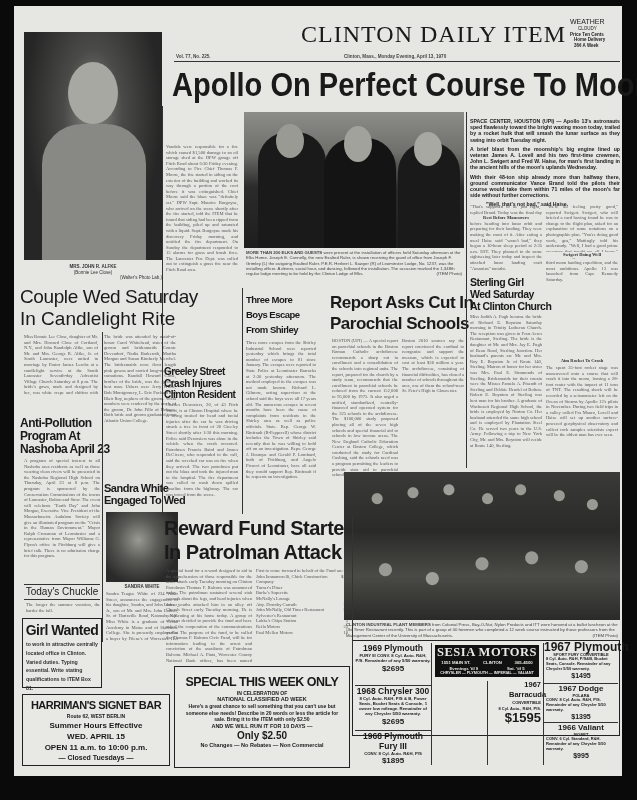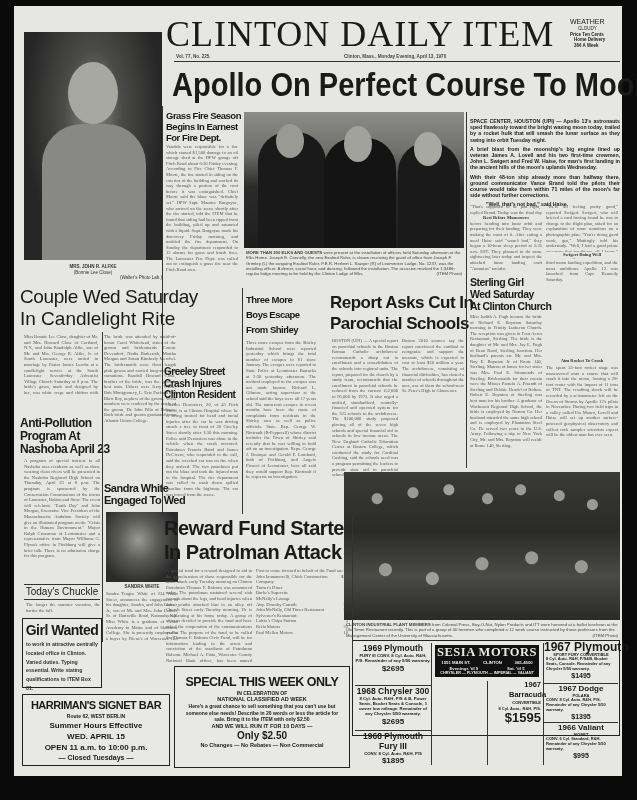--- a/index.html
+++ b/index.html
@@ -65,39 +65,34 @@
 
   <div class="box" style="left:8px;top:688px;width:148px;height:72px;text-align:center;">
     <div class="cond" style="font-size:11px;line-height:14px;margin-top:3px;">HARRIMAN'S SIGNET BAR</div>
     <div style="font-size:5px;line-height:8px;font-weight:bold;">Route 62, WEST BERLIN</div>
     <div style="font-size:8px;line-height:11px;font-weight:bold;">Summer Hours Effective</div>
     <div style="font-size:8px;line-height:11px;font-weight:bold;">WED. APRIL 15</div>
     <div style="font-size:8px;line-height:11px;font-weight:bold;">OPEN 11 a.m. to 10:00 p.m.</div>
     <div style="font-size:7px;line-height:10px;font-weight:bold;">— Closed Tuesdays —</div>
   </div>
 
-  <div class="abs serif" style="left:152px;top:10px;width:390px;font-size:36px;line-height:36px;letter-spacing:1px;white-space:nowrap;">CLINTON DAILY ITEM</div>
+  <div class="abs serif" style="left:162px;top:10px;width:390px;font-size:24px;line-height:36px;letter-spacing:1px;white-space:nowrap;text-align:right;">CLINTON DAILY ITEM</div>
   <div class="abs" style="left:556px;top:12px;width:50px;font-size:4.5px;line-height:5.5px;font-weight:bold;">
     <div style="font-size:7px;line-height:8px;font-weight:normal;">WEATHER</div>
     <div style="padding-left:8px;font-weight:normal;">CLOUDY</div>
     <div>Price Ten Cents</div>
     <div style="padding-left:4px;">Home Delivery</div>
     <div style="padding-left:4px;">36¢ A Week</div>
   </div>
   <div class="abs" style="left:162px;top:48px;font-size:4.6px;font-weight:bold;color:#444;">Vol. 77, No. 225.</div>
   <div class="abs" style="left:330px;top:48px;font-size:4.6px;font-weight:bold;color:#444;white-space:nowrap;">Clinton, Mass., Monday Evening, April 13, 1970</div>
   <div class="hline" style="left:160px;top:55px;width:446px;"></div>
 
   <div class="abs cond" style="left:158px;top:60px;font-size:33px;line-height:38px;white-space:nowrap;transform:scaleX(0.88);letter-spacing:0px;">Apollo On Perfect Course To Moon</div>
 
-  <div class="abs" style="left:152px;top:104px;width:74px;">
-    <div class="cond" style="font-size:9.5px;line-height:11px;white-space:nowrap;">Grass Fire Season</div>
-    <div class="cond" style="font-size:9.5px;line-height:11px;white-space:nowrap;">Begins In Earnest</div>
-    <div class="cond" style="font-size:9.5px;line-height:11px;white-space:nowrap;">For Fire Dept.</div>
-  </div>
   <div class="abs body-text" style="left:152px;top:138px;width:72px;height:218px;">Vandals were responsible for a fire which caused $1,500 damage to an oil storage shed at the DPW garage off Fitch Road about 6:30 Friday evening. According to Fire Chief Thomas F. Moore, the fire started in siding on the exterior of the building and worked its way through a portion of the roof before it was extinguished. Chief Moore said the blaze was "definitely set." DPW Supt. Maurice Burgoyne, who arrived on the scene shortly after the fire started, told the ITEM that he found that siding had been ripped from the building, piled up and saturated with a liquid. Supt. Burgoyne made his discovery Friday morning, and notified the fire department. On Sunday the department responded to 15 alarms for grass and brush fires. The Lancaster Fire Dept. was called out to extinguish a grass fire near the Fitch Road area.</div>
 
   <div class="abs" style="left:150px;top:360px;width:76px;">
     <div class="cond" style="font-size:10px;line-height:11.5px;white-space:nowrap;">Greeley Street</div>
     <div class="cond" style="font-size:10px;line-height:11.5px;white-space:nowrap;">Crash Injures</div>
     <div class="cond" style="font-size:10px;line-height:11.5px;white-space:nowrap;">Clinton Resident</div>
   </div>
   <div class="abs body-text" style="left:152px;top:396px;width:72px;height:110px;">Charles Desrosiers, 20, of 43 Fitch Street, is at Clinton Hospital where he is being treated for head and facial injuries after the car he was driving struck a tree in front of 20 Greeley Street shortly after 1:30 this morning. Police said Desrosiers was alone in the vehicle when the crash occurred. Patrolmen Francis Baird and James DeCicero, who responded to the call, said the wrecked car was on fire when they arrived. The two patrolmen put out the blaze and took the injured man to the hospital. The fire department was called to wash down spilled gasoline from the highway. The car was towed from the scene.</div>
 
   <div class="abs photo" style="left:230px;top:106px;width:220px;height:136px;background:linear-gradient(180deg,#8c8c88 0%,#6e6e6a 30%,#2b2b2b 55%,#1e1e1e 100%);">

